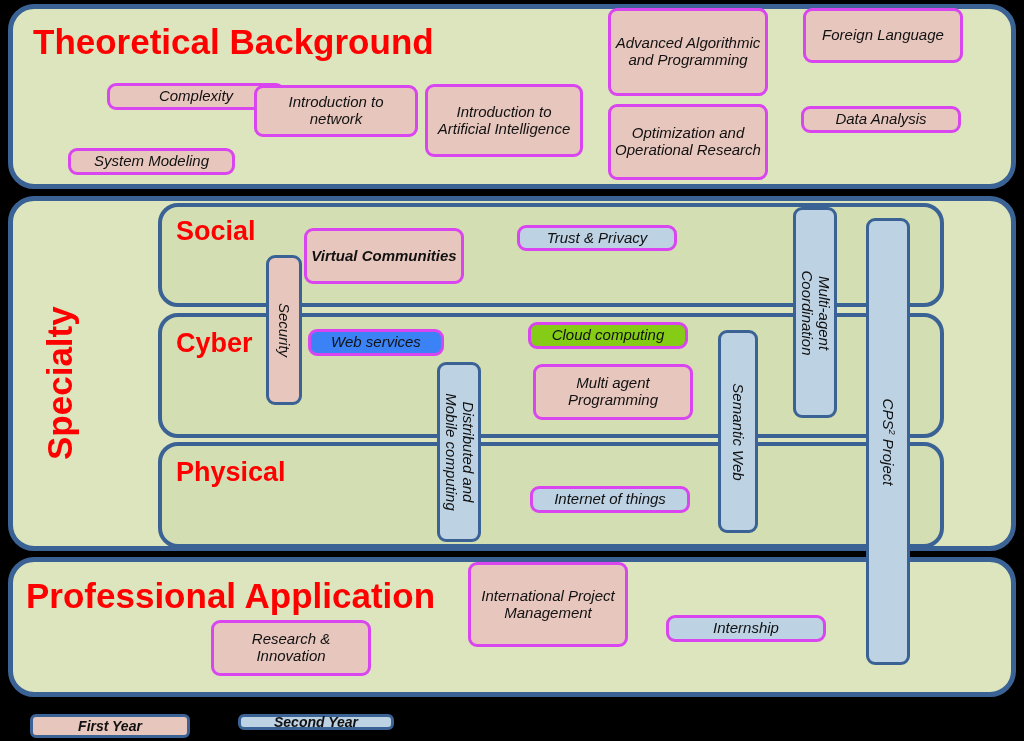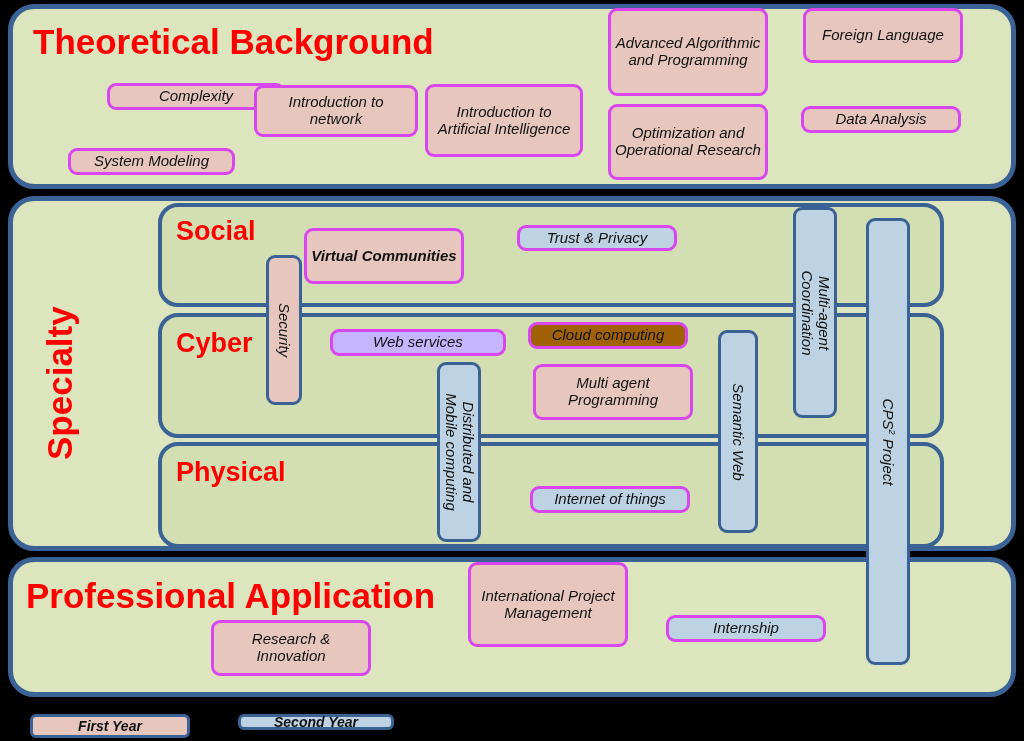--- a/index.html
+++ b/index.html
@@ -77,23 +77,23 @@
   <div class="subpanel" style="left: 158px; top: 203px; width: 786px; height: 104px; background: rgb(211, 223, 178);"></div>
   <div class="sect-title t-mid" style="left: 176px; top: 218px; color: rgb(255, 0, 0);">Social</div>
 
   <div class="box y1" style="left: 304px; top: 228px; width: 160px; height: 56px; background: rgb(231, 198, 189); font-weight: bold;">Virtual Communities</div>
 
   <div class="box y2" style="left: 517px; top: 225px; width: 160px; height: 26px; background: rgb(189, 210, 227);">Trust &amp; Privacy</div>
 
   <div class="subpanel" style="left: 158px; top: 313px; width: 786px; height: 125px; background: rgb(211, 223, 178);"></div>
   <div class="sect-title t-mid" style="left: 176px; top: 330px; color: rgb(255, 0, 0);">Cyber</div>
 
-  <div class="box y2" style="left: 330px; top: 329px; width: 176px; height: 27px; background: #c4b5fd;">Web services</div>
+  <div class="box y2" style="left: 308px; top: 329px; width: 136px; height: 27px; background: #3b82f6;">Web services</div>
 
-  <div class="box y2" style="left: 528px; top: 322px; width: 160px; height: 27px; background: #a16207;">Cloud computing</div>
+  <div class="box y2" style="left: 528px; top: 322px; width: 160px; height: 27px; background: #84cc16;">Cloud computing</div>
 
   <div class="box y1" style="left: 533px; top: 364px; width: 160px; height: 56px; background: rgb(231, 198, 189);">Multi agent Programming</div>
 
   <div class="subpanel" style="left: 158px; top: 442px; width: 786px; height: 106px; background: rgb(211, 223, 178);"></div>
   <div class="sect-title t-mid" style="left: 176px; top: 459px; color: rgb(255, 0, 0);">Physical</div>
 
   <div class="box y2" style="left: 530px; top: 486px; width: 160px; height: 27px; background: rgb(189, 210, 227);">Internet of things</div>
 
   <div class="panel" style="left: 8px; top: 557px; width: 1008px; height: 140px; background: rgb(220, 229, 189);"></div>
   <div class="sect-title t-big" style="left: 26px; top: 578px; color: rgb(255, 0, 0);">Professional Application</div>

